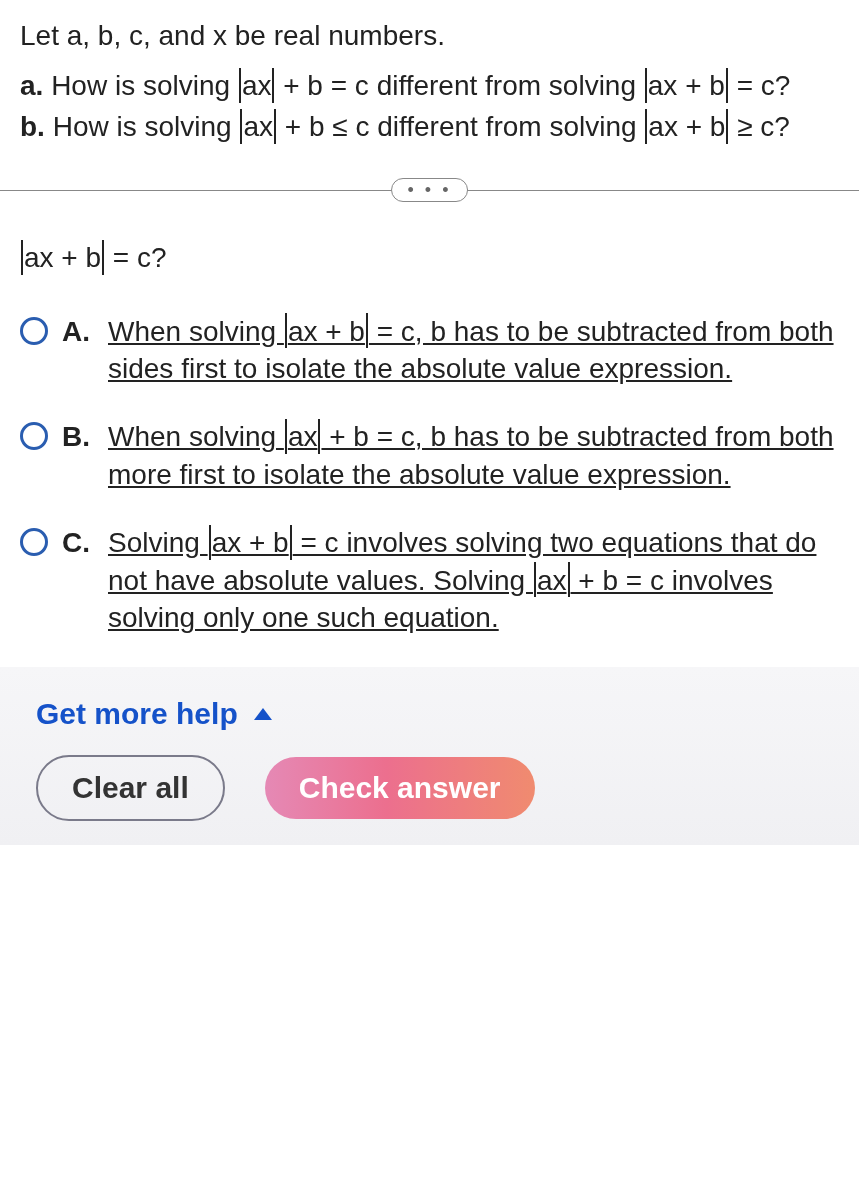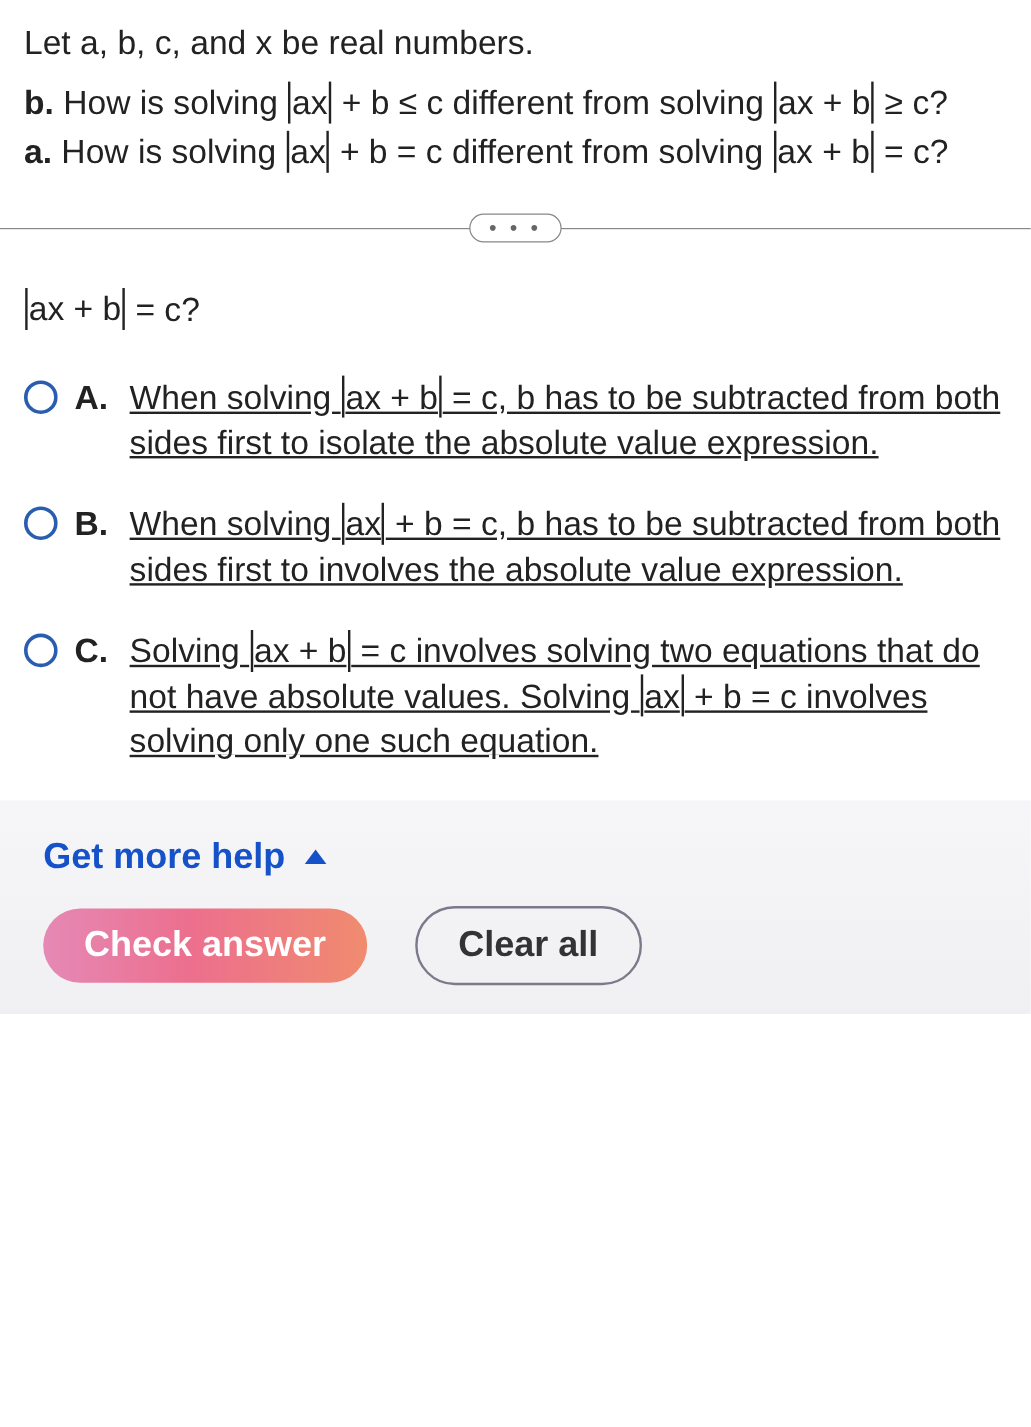--- a/index.html
+++ b/index.html
@@ -144,28 +144,28 @@
   }
 </style>
 </head>
 <body>
 
 <div class="content">
   <div class="intro">Let a, b, c, and x be real numbers.</div>
 
   <div class="parts">
     <div>
+      <span class="part-label">a.</span>
+      <span>How is solving </span><span class="abs">ax</span><span> + b = c different from solving </span>
+      <span class="abs">ax + b</span><span> = c?</span>
+    </div>
+    <div>
       <span class="part-label">b.</span>
       <span>How is solving </span><span class="abs">ax</span><span> + b ≤ c different from solving </span>
       <span class="abs">ax + b</span><span> ≥ c?</span>
-    </div>
-    <div>
-      <span class="part-label">a.</span>
-      <span>How is solving </span><span class="abs">ax</span><span> + b = c different from solving </span>
-      <span class="abs">ax + b</span><span> = c?</span>
     </div>
   </div>
 </div>
 
 <div class="divider-wrap">
   <div class="divider-line"></div>
   <div class="divider-pill">•  •  •</div>
 </div>
 
 <div class="subq">
@@ -178,35 +178,35 @@
     <div class="opt-label">A.</div>
     <div class="opt-text">
       <span>When solving </span><span class="abs">ax + b</span><span> = c, b has to be subtracted from both sides first to isolate the absolute value expression.</span>
     </div>
   </div>
 
   <div class="option">
     <div class="radio"></div>
     <div class="opt-label">B.</div>
     <div class="opt-text">
-      <span>When solving </span><span class="abs">ax</span><span> + b = c, b has to be subtracted from both sides first to involves the absolute value expression.</span>
+      <span>When solving </span><span class="abs">ax</span><span> + b = c, b has to be subtracted from both more first to isolate the absolute value expression.</span>
     </div>
   </div>
 
   <div class="option">
     <div class="radio"></div>
     <div class="opt-label">C.</div>
     <div class="opt-text">
       <span>Solving </span><span class="abs">ax + b</span><span> = c involves solving two equations that do not have absolute values. Solving </span><span class="abs">ax</span><span> + b = c involves solving only one such equation.</span>
     </div>
   </div>
 </div>
 
 <div class="footer">
   <div class="help-link">
     <span>Get more help</span>
     <span class="caret-up"></span>
   </div>
   <div class="buttons">
+    <button class="btn btn-clear">Clear all</button>
     <button class="btn btn-check">Check answer</button>
-    <button class="btn btn-clear">Clear all</button>
   </div>
 </div>
 
 </body></html>

